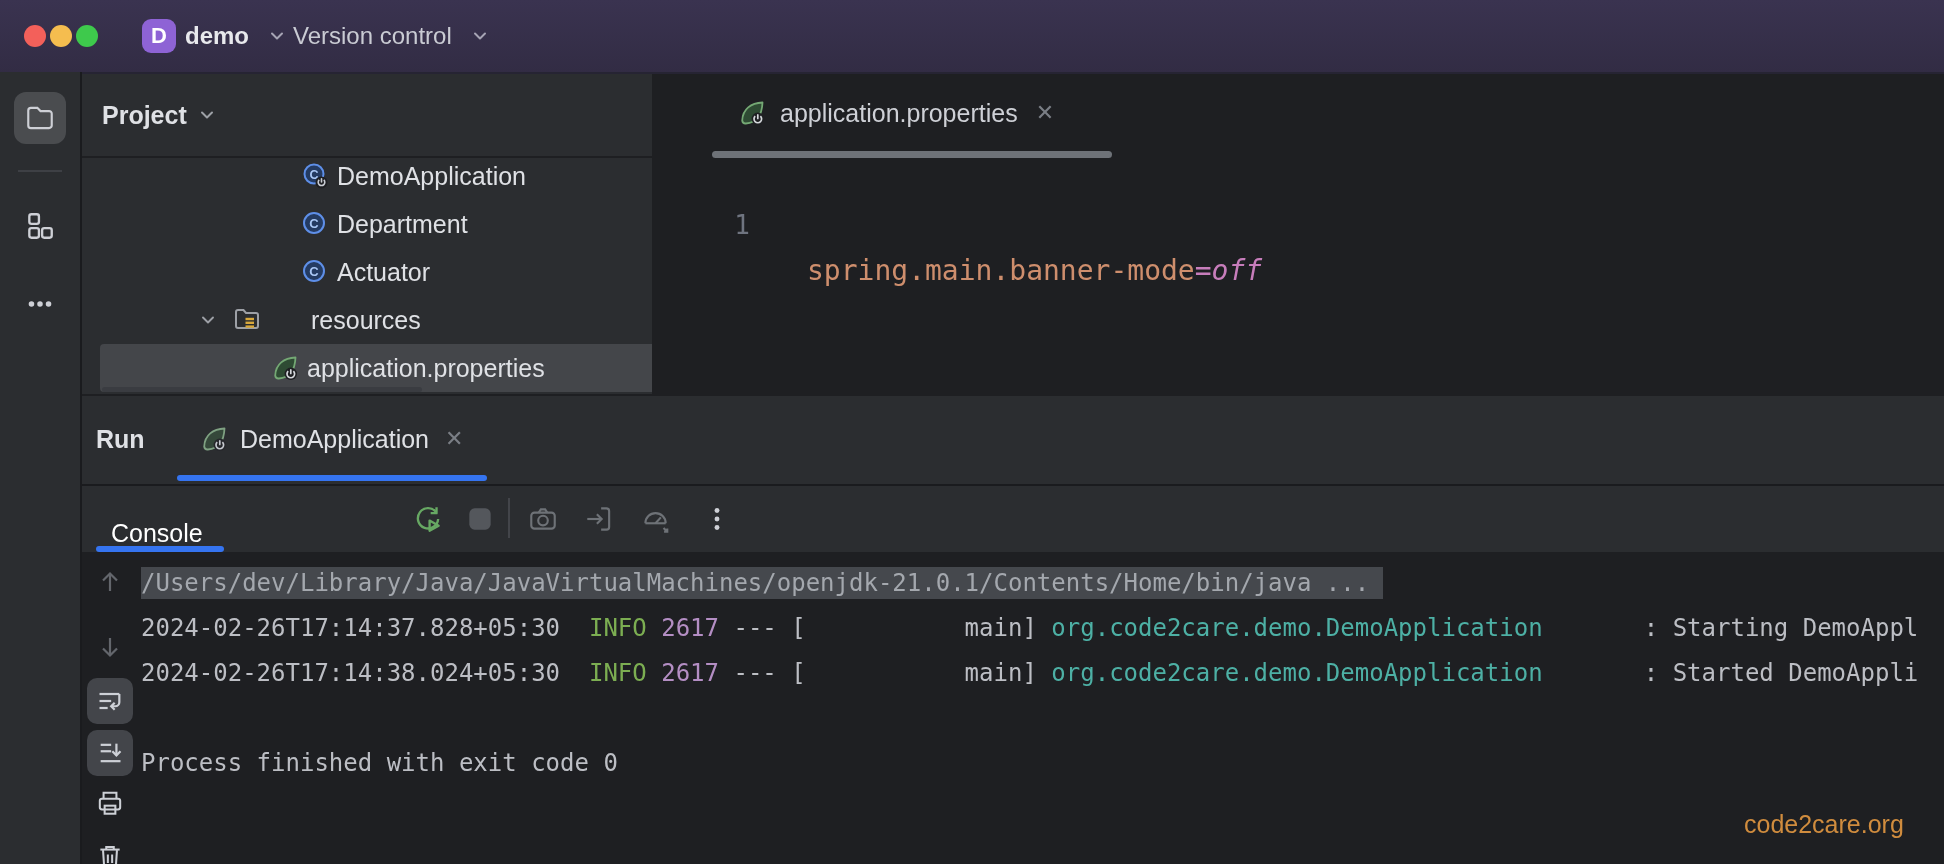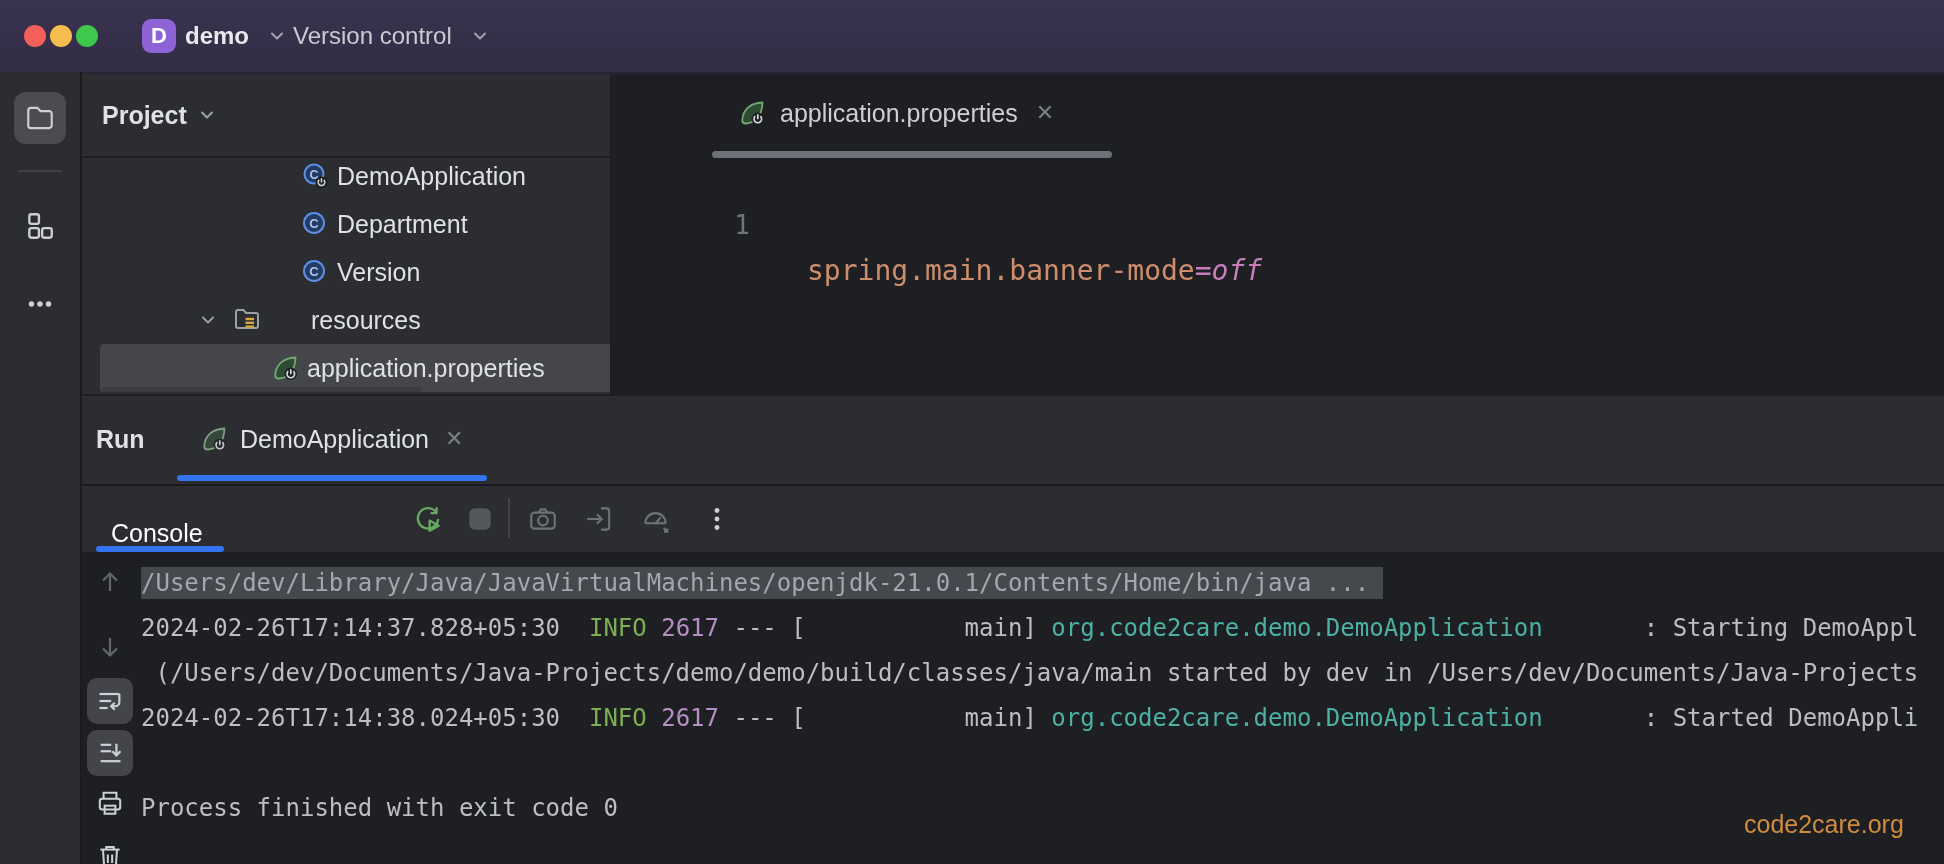--- a/index.html
+++ b/index.html
@@ -19,21 +19,21 @@
   .tb-project{left:185px;font-weight:600;color:#E8E9ED;}
   .tb-vcs{left:293px;color:#C9CBD3;font-weight:400;}
   .chev{color:#A6A4B4;display:inline-flex;}
   
   .stripe{left:0;top:72px;width:80px;height:792px;background:#2B2D30;border-right:2px solid #1A1B1E;}
   .stripe-btn{position:absolute;left:14px;width:52px;height:52px;border-radius:12px;
     display:flex;align-items:center;justify-content:center;}
   .stripe-btn.sel{background:#4A4C4F;}
   .stripe-div{position:absolute;left:18px;top:98px;width:44px;height:2px;background:#3E4045;}
   
-  .project-panel{left:82px;top:74px;width:528px;height:320px;background:#2B2D30;overflow:hidden;}
+  .project-panel{left:82px;top:74px;width:570px;height:320px;background:#2B2D30;overflow:hidden;}
   .panel-header{position:absolute;left:20px;top:0;height:82px;display:flex;align-items:center;gap:10px;}
   .panel-title{font-size:25px;font-weight:bold;color:#DFE1E5;}
   .panel-sep{position:absolute;left:0;top:82px;width:590px;height:2px;background:#1E1F22;}
   .tree-row{position:absolute;left:0;width:590px;height:48px;}
   .tree-row.sel{background:#44464A;left:18px;width:556px;border-radius:4px;}
   .tree-row.sel .t-ic{margin-left:-18px;} .tree-row.sel .t-lb{margin-left:-18px;} 
   .t-ic{position:absolute;top:10px;} .t-ch{position:absolute;top:14px;color:#9DA0A6;}
   .t-lb{position:absolute;top:0;height:48px;line-height:48px;font-size:25px;color:#DFE1E5;white-space:nowrap;}
   .hscroll-hint{position:absolute;left:20px;top:313px;width:320px;height:5px;border-radius:3px;background:#3A3C41;}
   
@@ -164,21 +164,21 @@
           </span>
           <span class="t-lb" style="left: 255px;">Department</span>
         </div>
         <div class="tree-row" style="top: 174px;">
           <span class="t-ic" style="left: 219px;">
             <svg width="26" height="26" viewBox="0 0 26 26">
               <circle cx="13" cy="13" r="10" fill="#243B62" stroke="#5E8FE8" stroke-width="2"></circle>
               <text x="13" y="17.5" text-anchor="middle" font-size="13" font-weight="bold" fill="#A9C7F5" font-family="Liberation Sans,sans-serif">C</text>
             </svg>
           </span>
-          <span class="t-lb" style="left: 255px;">Version</span>
+          <span class="t-lb" style="left: 255px;">Actuator</span>
         </div>
         <div class="tree-row" style="top: 222px;">
           <span class="t-ch" style="left: 116px;">
             <svg width="20" height="20" viewBox="0 0 20 20">
               <path d="M5 7.5 L10 12.5 L15 7.5" fill="none" stroke="currentColor" stroke-width="1.9" stroke-linecap="round" stroke-linejoin="round"></path>
             </svg>
           </span>
           <span class="t-ic" style="left: 151px;">
             <svg width="28" height="26" viewBox="0 0 28 26">
               <path d="M3 6 a2 2 0 0 1 2 -2 h5.5 l2.5 3 h10 a2 2 0 0 1 2 2 v11 a2 2 0 0 1 -2 2 h-18 a2 2 0 0 1 -2 -2 z" fill="none" stroke="#9DA0A6" stroke-width="2"></path>
@@ -333,21 +333,20 @@
           <path d="M5 8 h18"></path>
           <path d="M10.5 8 V5.5 h7 V8"></path>
           <path d="M7.5 8.5 l1 15 a2 2 0 0 0 2 1.8 h7 a2 2 0 0 0 2 -1.8 l1 -15"></path>
           <path d="M12 12.5 v8 M16 12.5 v8"></path>
         </svg>
     </div>
 
     <div class="console-lines" id="console-lines">
         <div class="console-line"><span class="line-highlight"><span class="cs-cmd">/Users/dev/Library/Java/JavaVirtualMachines/openjdk-21.0.1/Contents/Home/bin/java ...</span></span></div>
         <div class="console-line"><span class="cs-plain">2024-02-26T17:14:37.828+05:30  </span><span class="cs-info">INFO</span><span class="cs-plain"> </span><span class="cs-pid">2617</span><span class="cs-plain"> --- [           main] </span><span class="cs-logger">org.code2care.demo.DemoApplication</span><span class="cs-plain">       : Starting DemoAppl</span></div>
-        <div class="console-line"><span class="cs-plain"> (/Users/dev/Documents/Java-Projects/demo/demo/build/classes/java/main started by dev in /Users/dev/Documents/Java-Projects</span></div>
         <div class="console-line"><span class="cs-plain">2024-02-26T17:14:38.024+05:30  </span><span class="cs-info">INFO</span><span class="cs-plain"> </span><span class="cs-pid">2617</span><span class="cs-plain"> --- [           main] </span><span class="cs-logger">org.code2care.demo.DemoApplication</span><span class="cs-plain">       : Started DemoAppli</span></div>
         <div class="console-line"></div>
         <div class="console-line"><span class="cs-plain">Process finished with exit code 0</span></div>
       </div>
     <span class="watermark">code2care.org</span>
   </div>
 
 </div>
 
 </body></html>

